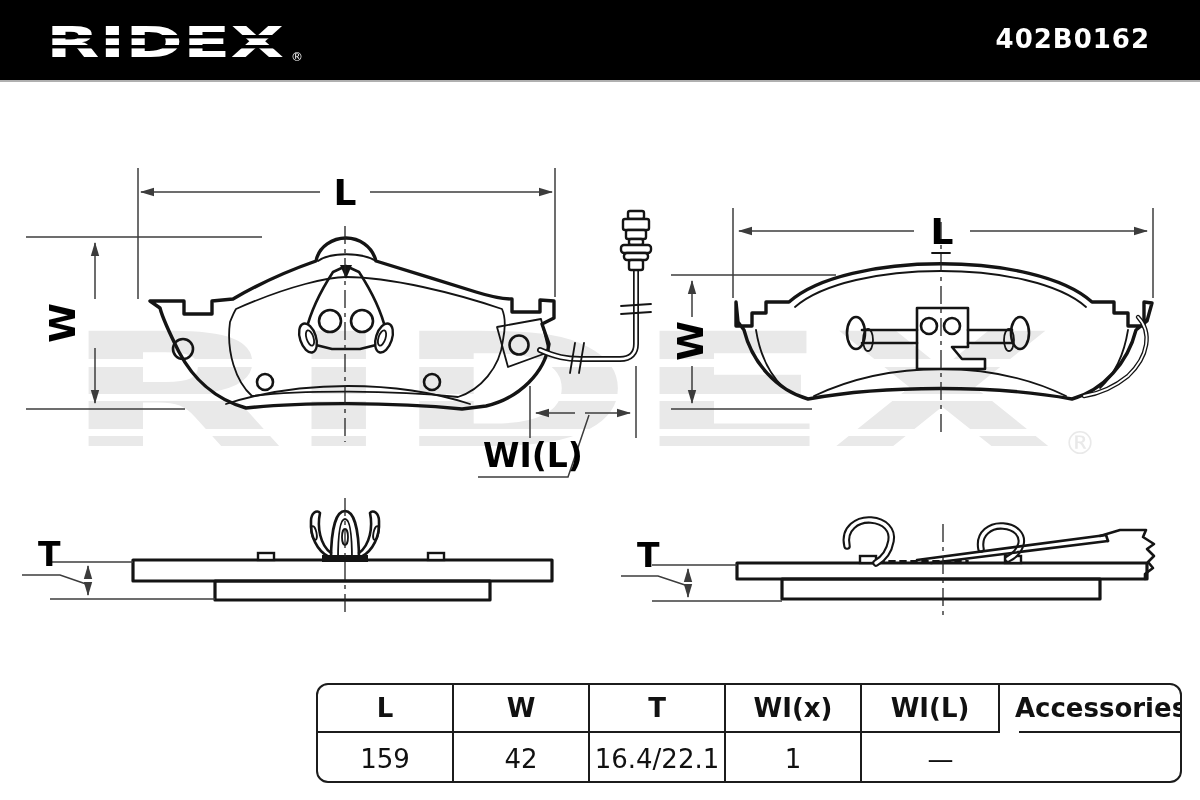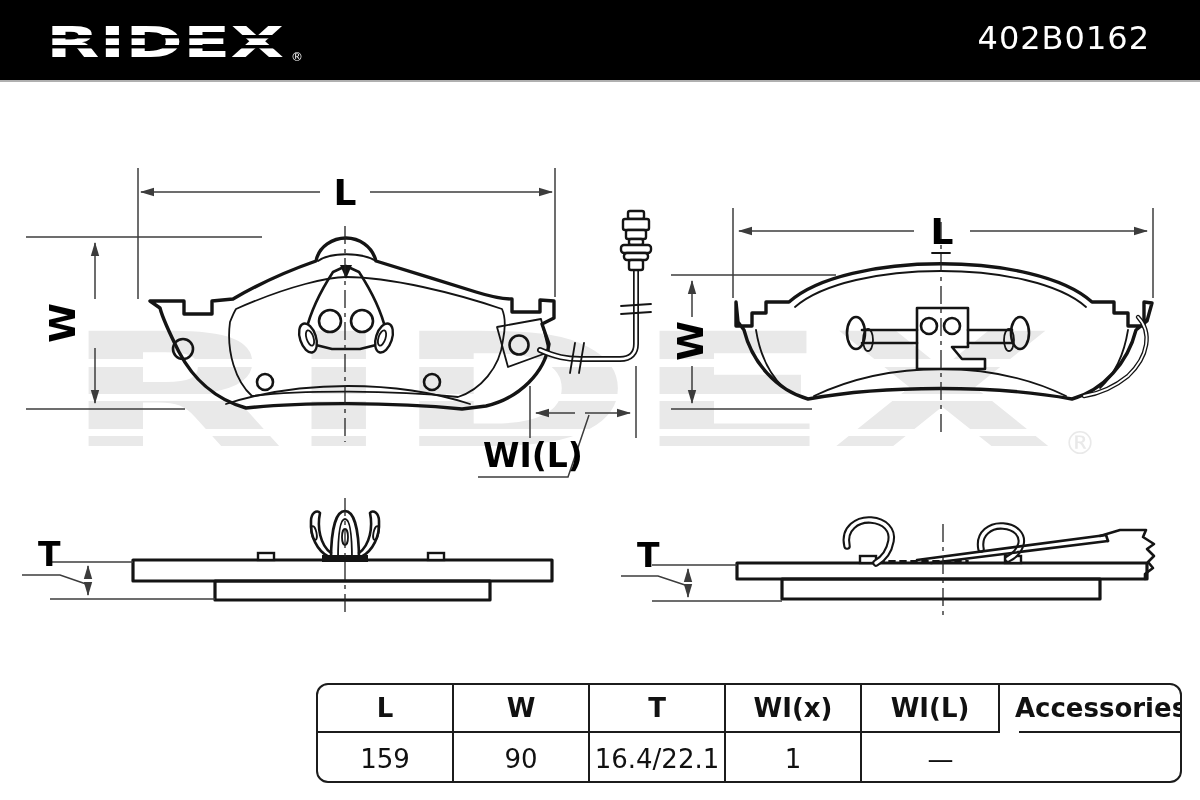--- a/index.html
+++ b/index.html
@@ -8,21 +8,21 @@
     font-family:"DejaVu Sans","Liberation Sans",sans-serif;overflow:hidden;
   }
   
   .header{
     position:absolute;left:0;top:0;width:1200px;height:80px;background:#000;
     border-bottom:2px solid #b0b0b0;z-index:30;
   }
   .logo-svg{position:absolute;left:46px;top:10px;}
   .part-number{
     position:absolute;right:50px;top:50%;transform:translateY(-54%);
-    color:#fff;font-size:32px;font-weight:normal;letter-spacing:1px;
+    color:#fff;font-size:26px;font-weight:bold;letter-spacing:1px;
   }
   
   .wm-svg{position:absolute;left:62px;top:326px;z-index:1;}
   .wm-text{fill:#e9e9e9;font-weight:bold;}
   
   .draw-svg{position:absolute;left:0;top:0;z-index:10;pointer-events:none;}
   .outline{fill:none;stroke:#141414;stroke-width:3.4;stroke-linejoin:round;stroke-linecap:round;}
   .thin{fill:none;stroke:#141414;stroke-width:1.8;stroke-linejoin:round;stroke-linecap:round;}
   .mid{fill:none;stroke:#141414;stroke-width:2.6;stroke-linejoin:round;stroke-linecap:round;}
   .dim{fill:none;stroke:#3c3c3c;stroke-width:1.5;}
@@ -260,17 +260,17 @@
 </div>
 
 <div class="spec-table">
   <div class="cell head">L</div>
   <div class="cell head">W</div>
   <div class="cell head">T</div>
   <div class="cell head">WI(x)</div>
   <div class="cell head">WI(L)</div>
   <div class="cell head last">Accessories</div>
   <div class="cell">159</div>
-  <div class="cell">90</div>
+  <div class="cell">42</div>
   <div class="cell">16.4/22.1</div>
   <div class="cell">1</div>
   <div class="cell last">—</div>
 </div>
 
 </body></html>

